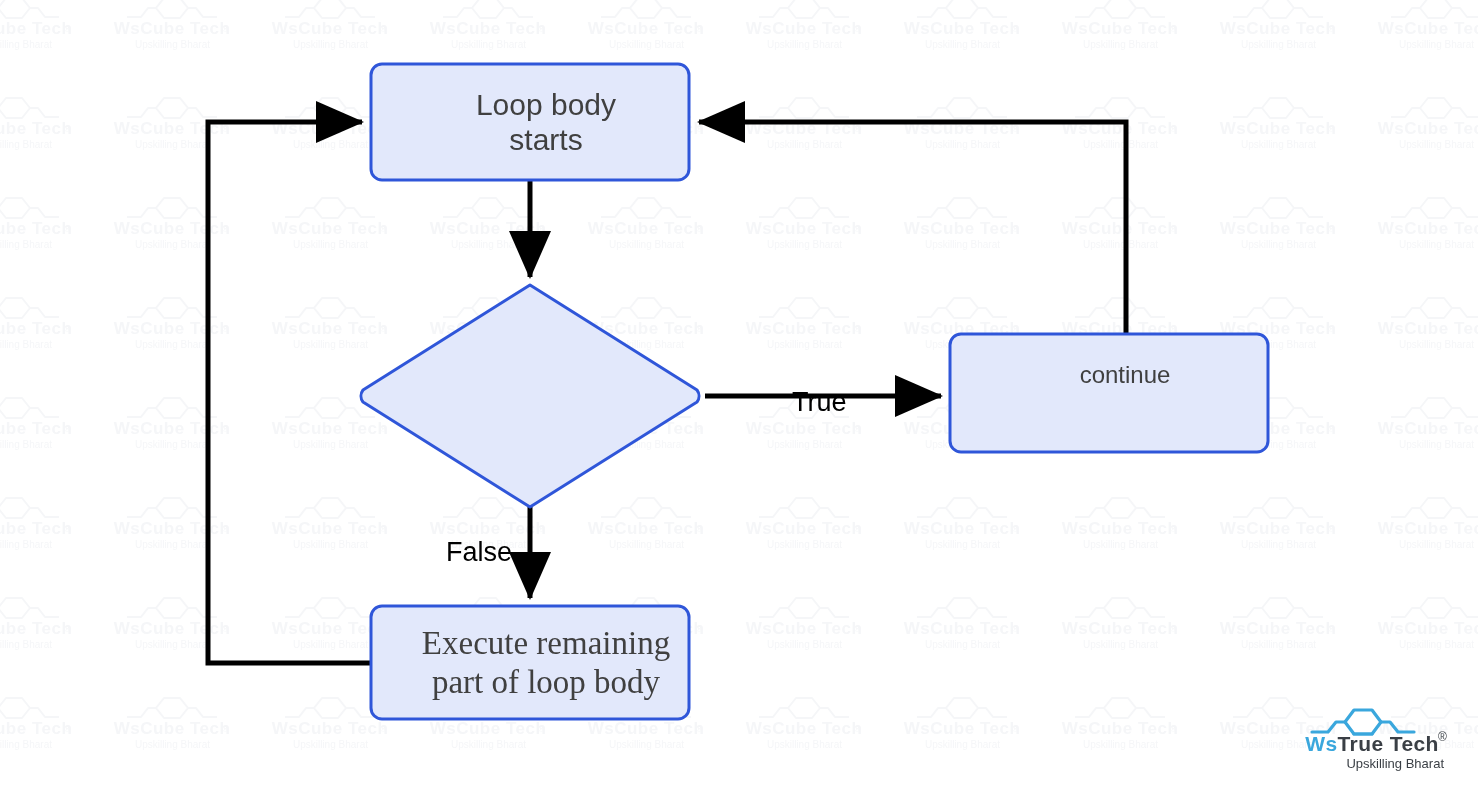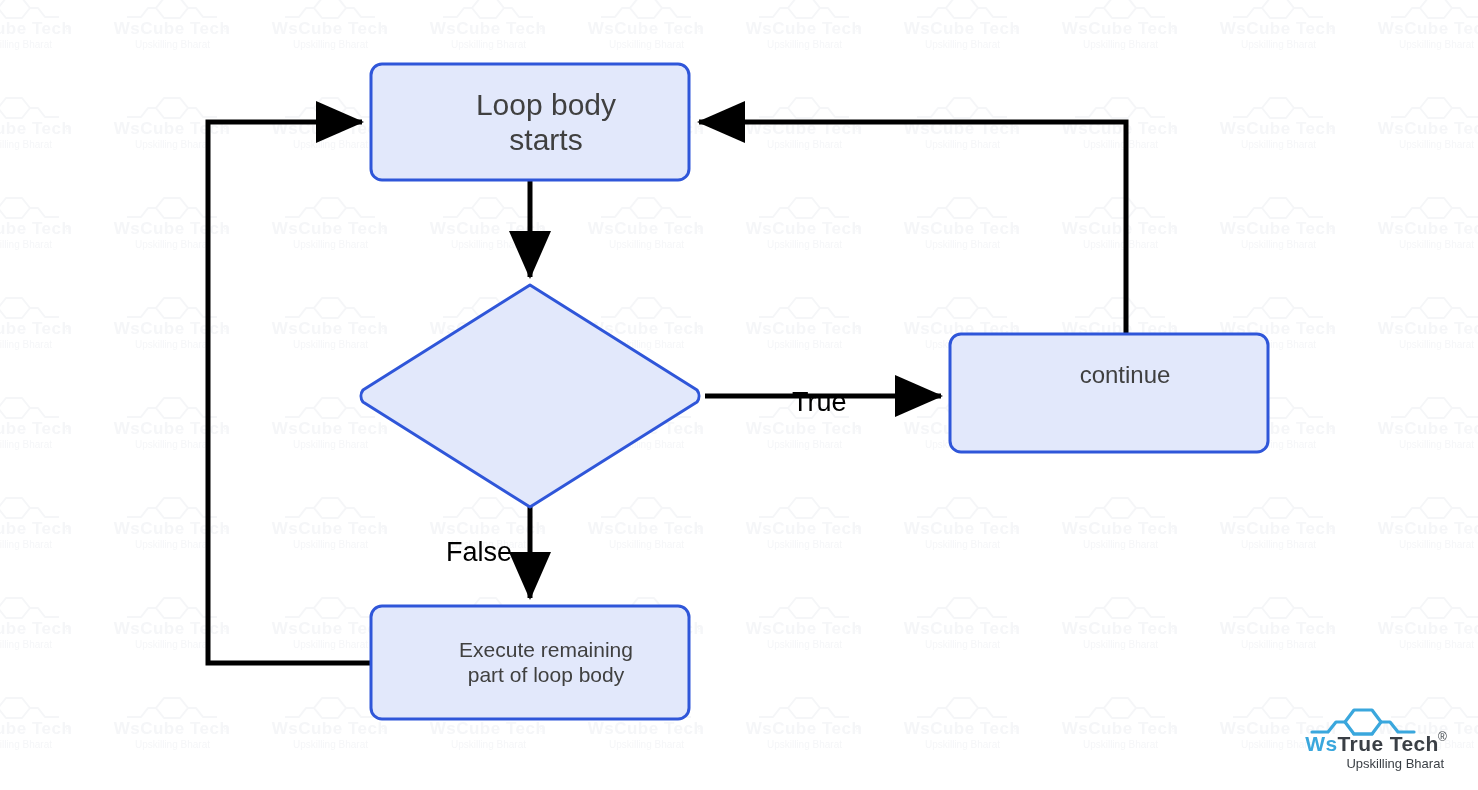--- a/index.html
+++ b/index.html
@@ -61,21 +61,22 @@
   .node-label.n-condition {
     left: 390px; top: 330px; width: 280px; height: 132px;
     font-size: 29px;
   }
   .node-label.n-continue {
     left: 950px; top: 316px; width: 318px; height: 118px;
     font-size: 24px;
   }
   .node-label.n-execute {
     left: 371px; top: 606px; width: 318px; height: 113px;
-    font-size: 21px;
+    font-size: 33px;
+    font-family: Liberation Serif, serif;
   }
 
   .edge-label {
     position: absolute;
     z-index: 2;
     color: #000000;
     font-size: 27px;
     pointer-events: none;
     white-space: nowrap;
   }

